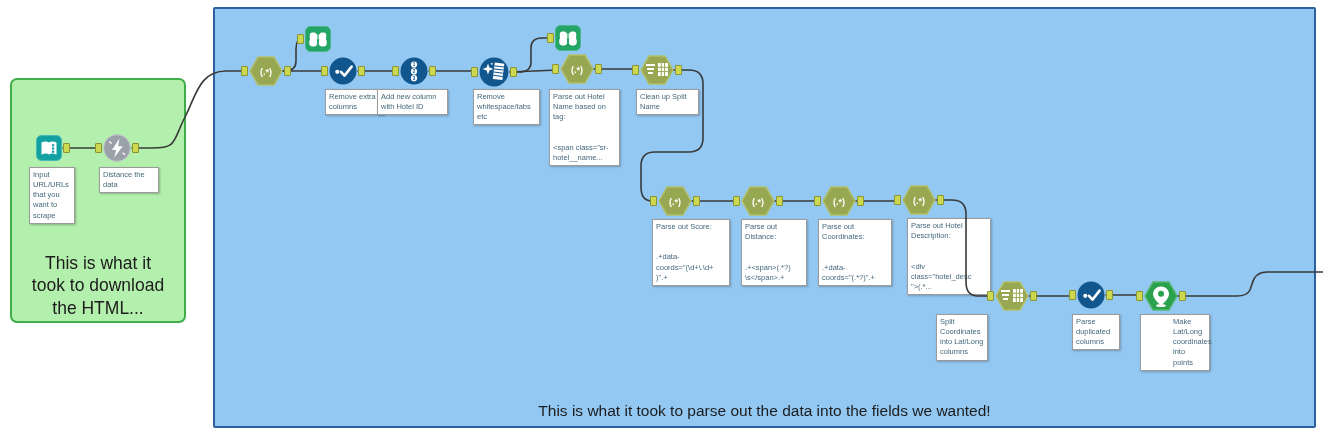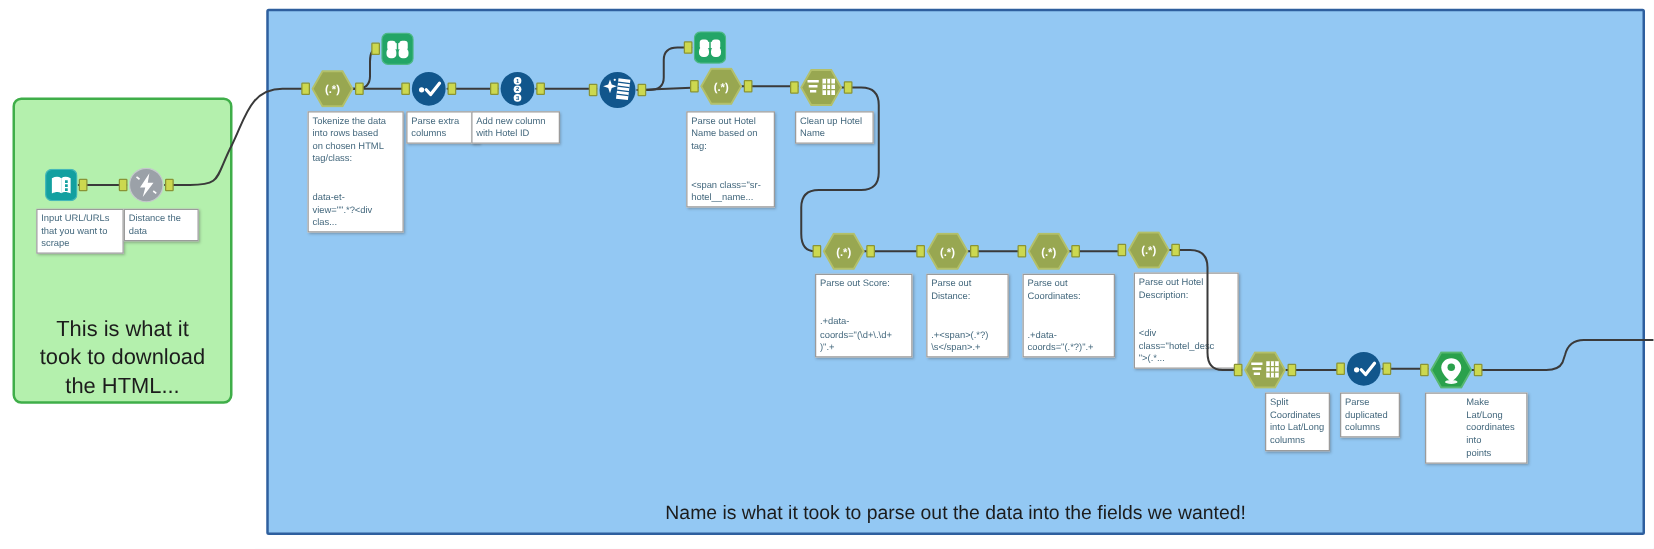--- a/index.html
+++ b/index.html
@@ -29,49 +29,43 @@
 <body>
 
 <div class="canvas">
 
   <div class="box green">
     <div class="caption dl">This is what it
 took to download
 the HTML...</div>
   </div>
   <div class="box blue">
-    <div class="caption pr">Name is what it took to parse out the data into the fields we wanted!</div>
-  </div>
-
-  <div class="ann" style="left:29px;top:167px;width:70px;">Input URL/URLs
+    <div class="caption pr">This is what it took to parse out the data into the fields we wanted!</div>
+  </div>
+
+  <div class="ann" style="left:29px;top:167px;width:46px;">Input URL/URLs
 that you want to
 scrape</div>
   <div class="ann" style="left:99px;top:167px;width:60px;">Distance the
 data</div>
-  <div class="ann" style="left:246px;top:89px;width:77px;">Tokenize the data
-into rows based
-on chosen HTML
-tag/class:
-
-
-data-et-
-view="".*?&lt;div
-clas...</div>
-  <div class="ann" style="left:325px;top:89px;width:59px;">Parse extra
+  <div class="ann" style="left:325px;top:89px;width:59px;">Remove extra
 columns</div>
   <div class="ann" style="left:377px;top:89px;width:71px;">Add new column
 with Hotel ID</div>
+  <div class="ann" style="left:473px;top:89px;width:67px;">Remove
+whitespace/tabs
+etc</div>
   <div class="ann" style="left:549px;top:89px;width:71px;">Parse out Hotel
 Name based on
 tag:
 
 
 &lt;span class="sr-
 hotel__name...</div>
-  <div class="ann" style="left:636px;top:89px;width:63px;">Clean up Hotel
+  <div class="ann" style="left:636px;top:89px;width:63px;">Clean up Split
 Name</div>
   <div class="ann" style="left:652px;top:219px;width:78px;">Parse out Score:
 
 
 .+data-
 coords="(\d+\.\d+
 )".+</div>
   <div class="ann" style="left:741px;top:219px;width:66px;">Parse out
 Distance:
 
@@ -84,27 +78,27 @@
 
 .+data-
 coords="(.*?)".+</div>
   <div class="ann" style="left:907px;top:218px;width:84px;">Parse out Hotel
 Description:
 
 
 &lt;div
 class="hotel_desc
 "&gt;(.*...</div>
-  <div class="ann" style="left:1012px;top:314px;width:52px;">Split Coordinates
+  <div class="ann" style="left:936px;top:314px;width:52px;">Split Coordinates
 into Lat/Long
 columns</div>
   <div class="ann" style="left:1072px;top:314px;width:48px;">Parse
 duplicated
 columns</div>
-  <div class="ann" style="left:1140px;top:314px;width:82px;padding-left:32px;">Make Lat/Long
+  <div class="ann" style="left:1140px;top:314px;width:70px;padding-left:32px;">Make Lat/Long
 coordinates into
 points</div>
 
   <svg class="wires" width="1323" height="439">
     <path d="M63,148 H101"></path>
     <path d="M132,148 H152 C178,148 172,142 186,115 C196,95 200,71 226,71 H247"></path>
     <path d="M282,71 H285 Q296,71 296,61 V49 Q296,39 302,39 H303"></path>
     <path d="M282,71 H327"></path>
     <path d="M358,71 H398"></path>
     <path d="M429,71 H477"></path>

